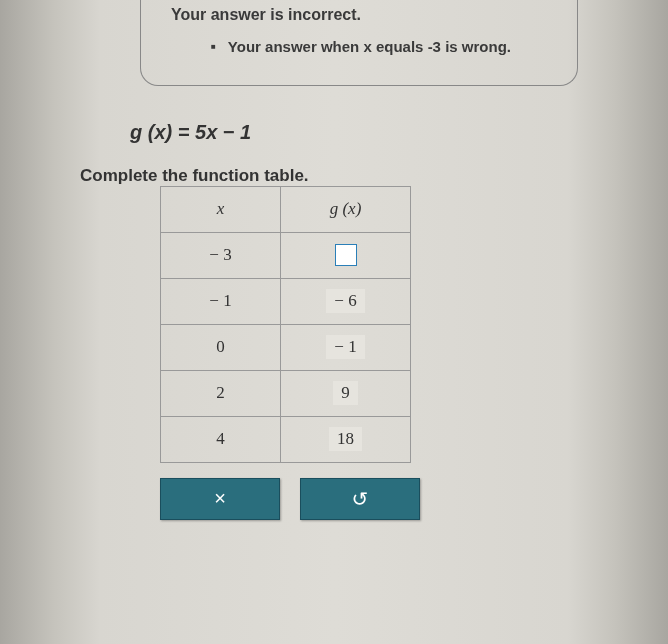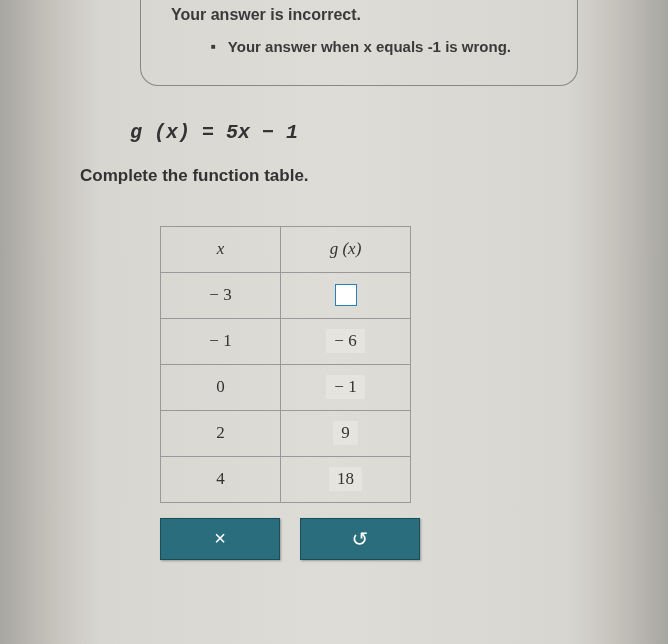--- a/index.html
+++ b/index.html
@@ -61,28 +61,27 @@
     .italic {
       font-style: italic;
     }
     .formula {
       margin-left: 40px;
       font-style: italic;
       font-size: 20px;
       color: #333;
       font-weight: bold;
       margin-bottom: 22px;
-      font-family: Liberation Mono, monospace;
+      font-family: Liberation Sans, sans-serif;
       margin-top: 12px;
     }
     .instruction {
       color: #333;
       font-weight: bold;
       font-size: 17px;
-      margin-bottom: 40px;
       margin-left: -10px;
     }
     .table-wrap {
       display: flex;
       justify-content: flex-start;
       margin-left: 70px;
     }
     table {
       border-collapse: collapse;
       background: transparent;
@@ -138,21 +137,21 @@
       justify-content: center;
       cursor: pointer;
       box-shadow: 1px 1px 2px rgba(0,0,0,0.3);
     }
   </style>
 </head>
 <body>
 
 <div class="feedback-box">
   <div class="feedback-title">Your answer is incorrect.</div>
-  <div class="feedback-item"><span>Your answer when x equals -1 is wrong.</span></div>
+  <div class="feedback-item"><span>Your answer when x equals -3 is wrong.</span></div>
 </div>
 
 <div class="problem">
   <div class="formula">g (x) = 5x − 1</div>
   <div class="instruction">Complete the function table.</div>
 
   <div class="table-wrap">
     <table>
       <tbody>
           <tr>

